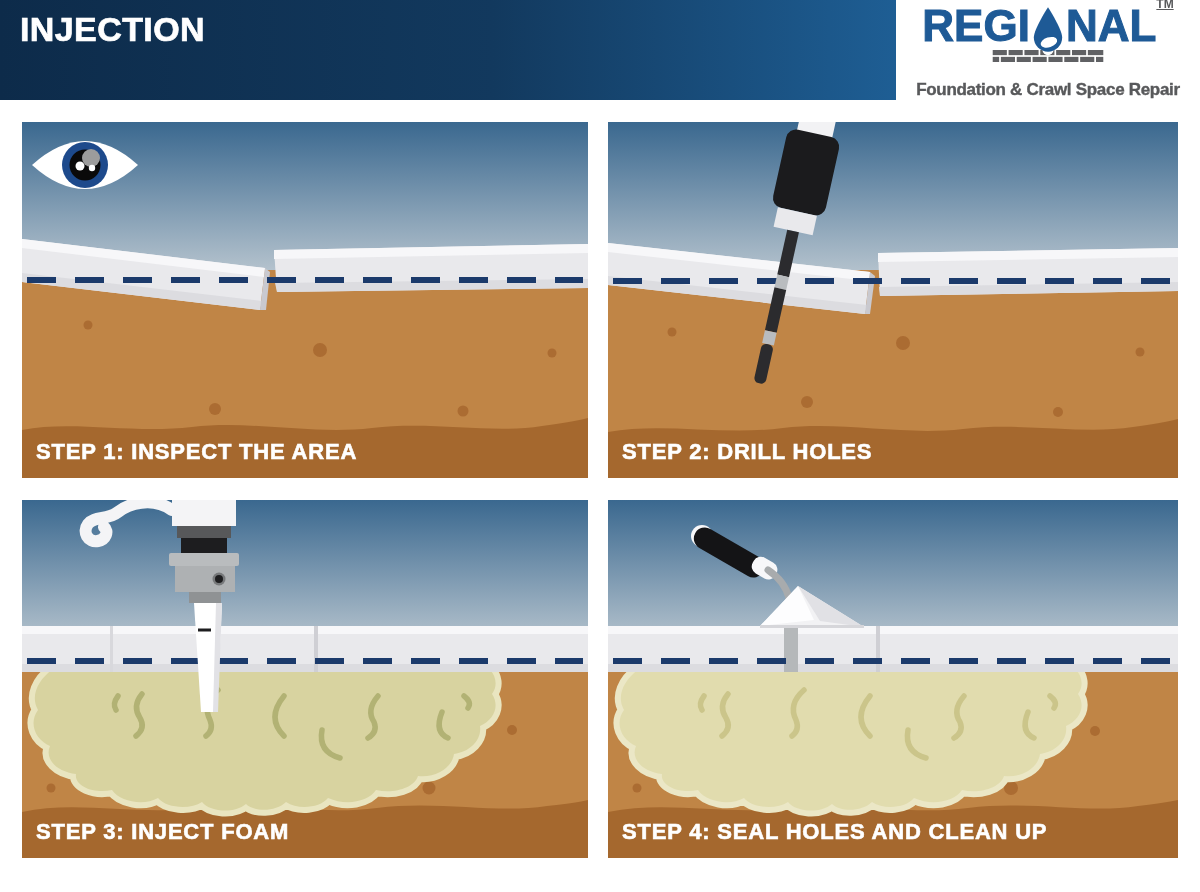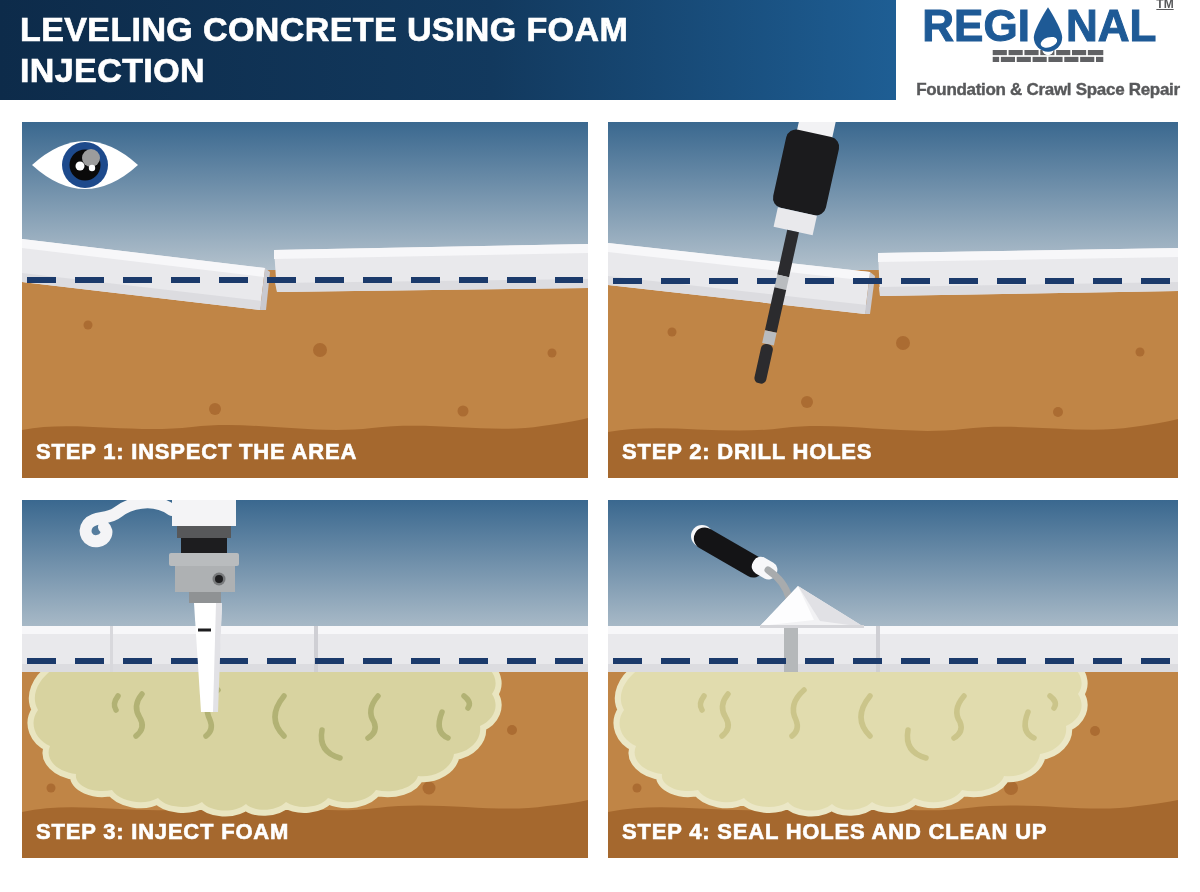--- a/index.html
+++ b/index.html
@@ -45,21 +45,20 @@
     position:absolute;left:14px;bottom:13px;color:#ffffff;
     font-size:22px;font-weight:700;letter-spacing:.8px;
     -webkit-text-stroke:.6px #ffffff;white-space:nowrap;
   }
 </style>
 </head>
 <body>
 
 <div class="header">
   <div class="titlebar">
-    <div class="title-line">LEVELING CONCRETE USING FOAM</div>
     <div class="title-line">INJECTION</div>
   </div>
   <div class="logoarea">
     <div class="brandrow">
       <span class="brandtext">REGI</span>
       <svg class="drop" width="34" height="48" viewBox="0 0 36 50">
         <path d="M18,1 C18,1 3,24 3,33 a15,15 0 0 0 30,0 C33,24 18,1 18,1 Z" fill="#1e5a96"></path>
         <ellipse cx="19" cy="38" rx="9" ry="5.2" fill="#ffffff" transform="rotate(-18 19 38)"></ellipse>
       </svg>
       <span class="brandtext">NAL</span>

